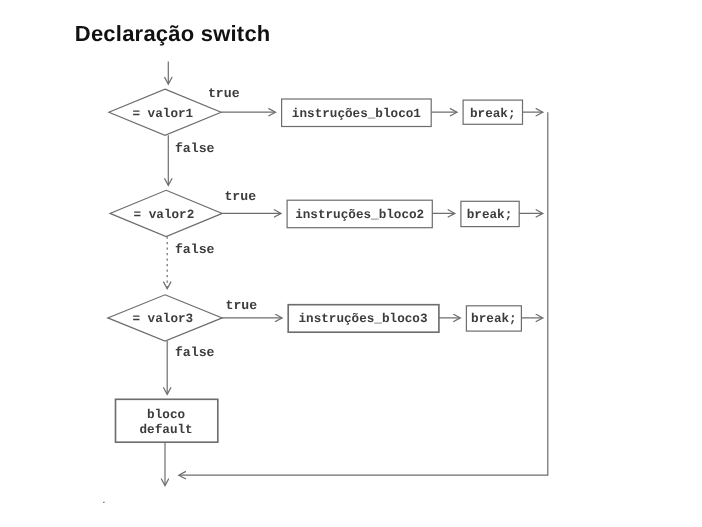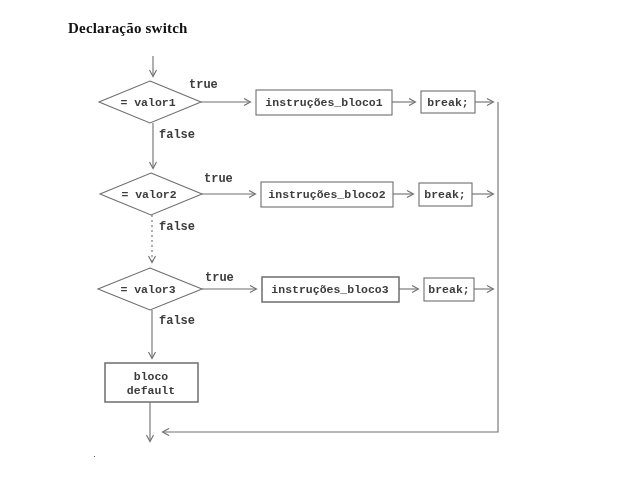--- a/index.html
+++ b/index.html
@@ -13,23 +13,23 @@
   .page {
     position: relative;
     width: 638px;
     height: 479px;
     background: #ffffff;
   }
   .title {
     position: absolute;
     left: 68px;
     top: 20px;
-    font-family: Liberation Serif, serif;
+    font-family: Liberation Sans, sans-serif;
     font-weight: bold;
-    font-size: 15px;
+    font-size: 20px;
     letter-spacing: 0.2px;
     color: var(--title, #111111);
   }
   .flow-svg {
     position: absolute;
     left: 0;
     top: 0;
     filter: blur(0.3px);
   }
   .ln {

